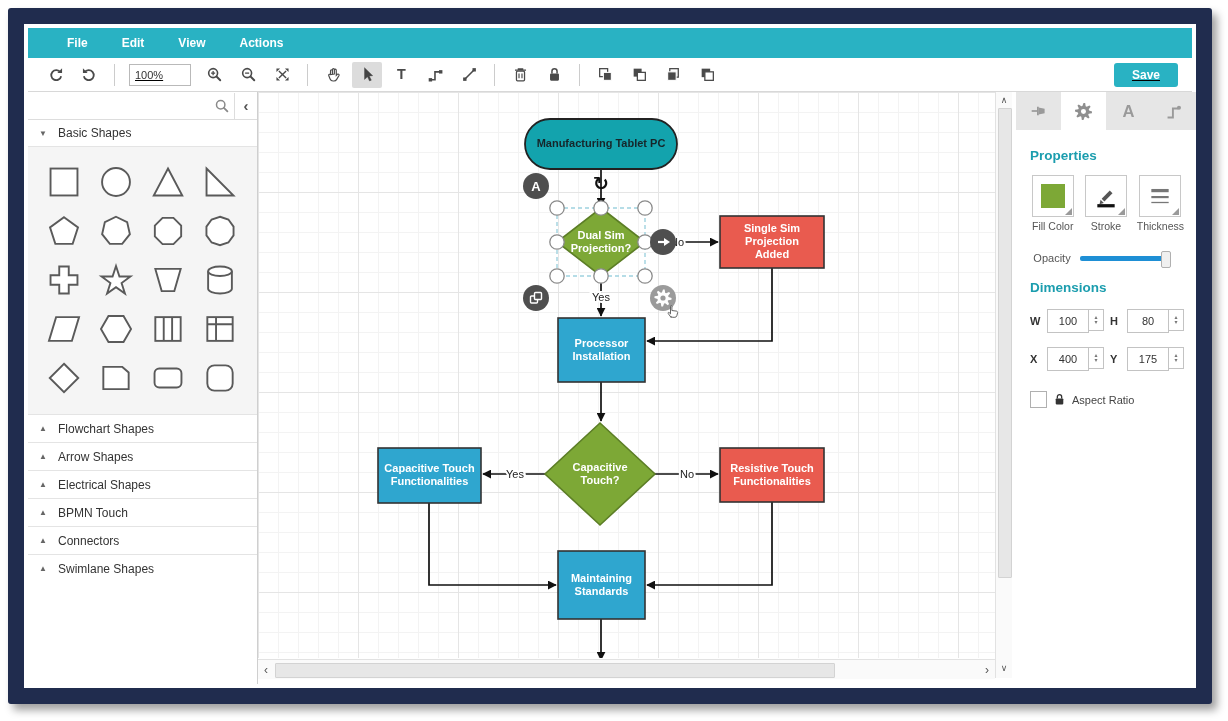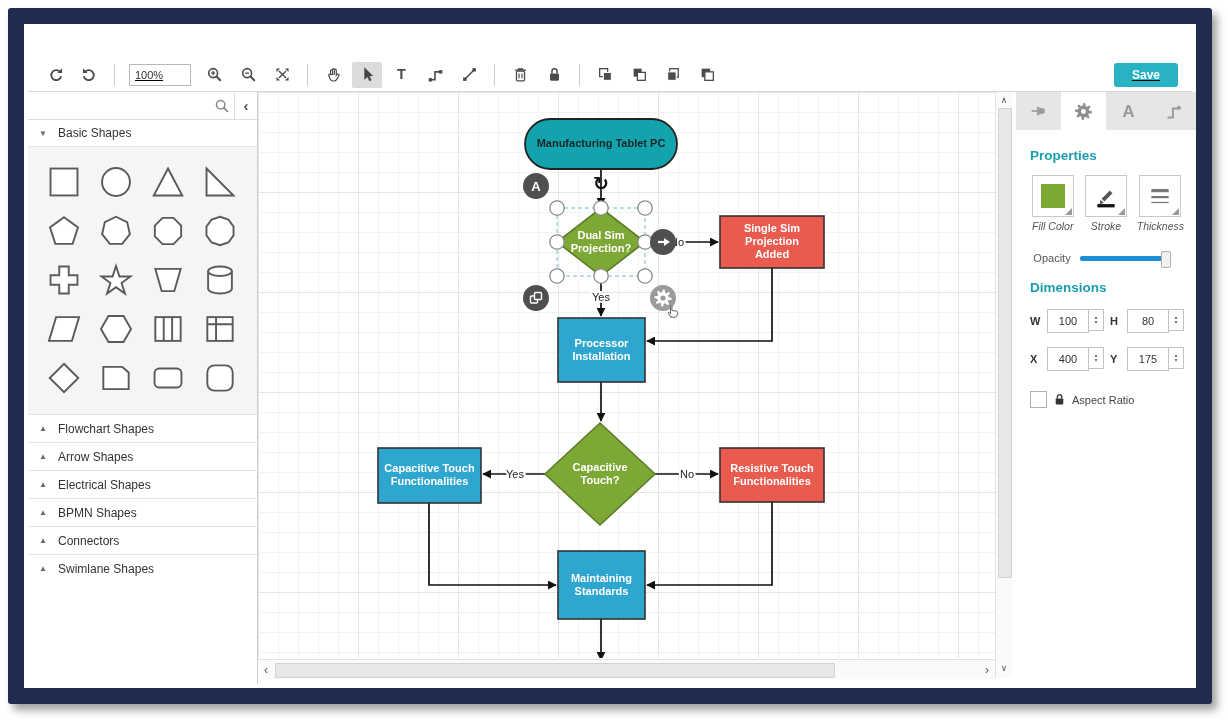--- a/index.html
+++ b/index.html
@@ -59,21 +59,21 @@
   .hscroll .arrow{width:16px;text-align:center;font-size:12px;color:#555;}
   .h-thumb{position:absolute;left:17px;top:3px;width:558px;height:13px;background:#e7e7e7;
            border:1px solid #d3d3d3;border-radius:1px;}
   
   .rightpanel{position:absolute;left:992px;top:68px;width:180px;bottom:4px;background:#fff;}
   .tabs{display:flex;height:38px;}
   .tab{flex:1;background:#e6e6e6;display:flex;align-items:center;justify-content:center;}
   .tab.active{background:#fff;}
   .panel-body{padding:2px 12px 0 14px;}
   .panel-title{color:#1b9dae;font-size:13.5px;font-weight:bold;margin-top:16px;}
-  .prop-row{display:flex;gap:8px;margin-top:12px;font-style:italic;}
+  .prop-row{display:flex;gap:8px;margin-top:12px;}
   .prop-item{width:52px;display:flex;flex-direction:column;align-items:center;}
   .prop-btn{position:relative;width:42px;height:42px;border:1px solid #c8c8c8;background:#fff;
             display:flex;align-items:center;justify-content:center;box-sizing:border-box;}
   .prop-btn .corner{position:absolute;right:1px;bottom:1px;width:0;height:0;
             border-left:7px solid transparent;border-bottom:7px solid #9a9a9a;}
   .prop-label{font-size:10.5px;color:#555;margin-top:3px;white-space:nowrap;}
   .swatch{width:24px;height:24px;}
   .opacity-row{display:flex;align-items:center;margin-top:20px;text-align:center;}
   .opacity-label{font-size:11px;color:#555;width:44px;}
   .slider{position:relative;width:88px;height:5px;background:#1e8fd5;border-radius:2px;margin-left:6px;}
@@ -92,20 +92,26 @@
   .aspect-label{font-size:11px;color:#444;}
   .ico{display:flex;align-items:center;justify-content:center;}
 </style>
 </head>
 <body>
 
 <div class="stage">
   <div class="frame">
     <div class="app">
 
+      <div class="menubar" id="menubar">
+          <div class="menu-item">File</div>
+          <div class="menu-item">Edit</div>
+          <div class="menu-item">View</div>
+          <div class="menu-item">Actions</div>
+        </div>
 
       <div class="toolbar" id="toolbar">
           <div class="tb-btn">
             <span class="ico">
               <svg width="17" height="17" viewBox="0 0 16 16">
                 <path d="M12.6 6A4.7 4.7 0 1 0 13.3 9.6" stroke="#4a4a4a" fill="none" stroke-width="1.7"></path>
                 <path d="M14.2 2.2v4.4H9.8z" fill="#4a4a4a"></path>
               </svg>
             </span>
           </div>
@@ -367,21 +373,21 @@
             <div class="sec-header">
               <span class="sec-arrow">▲</span>
               <span class="sec-label">Arrow Shapes</span>
             </div>
             <div class="sec-header">
               <span class="sec-arrow">▲</span>
               <span class="sec-label">Electrical Shapes</span>
             </div>
             <div class="sec-header">
               <span class="sec-arrow">▲</span>
-              <span class="sec-label">BPMN Shapes</span>
+              <span class="sec-label">BPMN Touch</span>
             </div>
             <div class="sec-header">
               <span class="sec-arrow">▲</span>
               <span class="sec-label">Connectors</span>
             </div>
             <div class="sec-header">
               <span class="sec-arrow">▲</span>
               <span class="sec-label">Swimlane Shapes</span>
             </div>
           </div>

